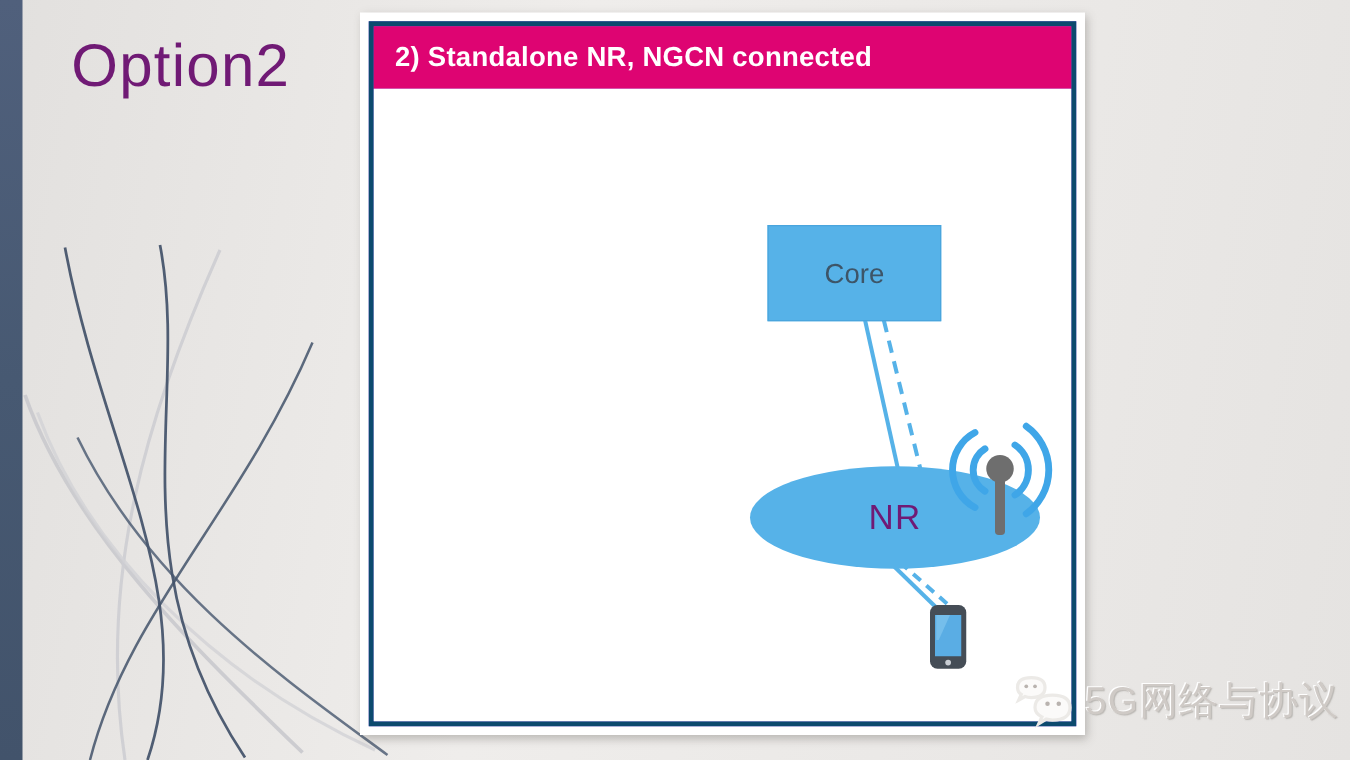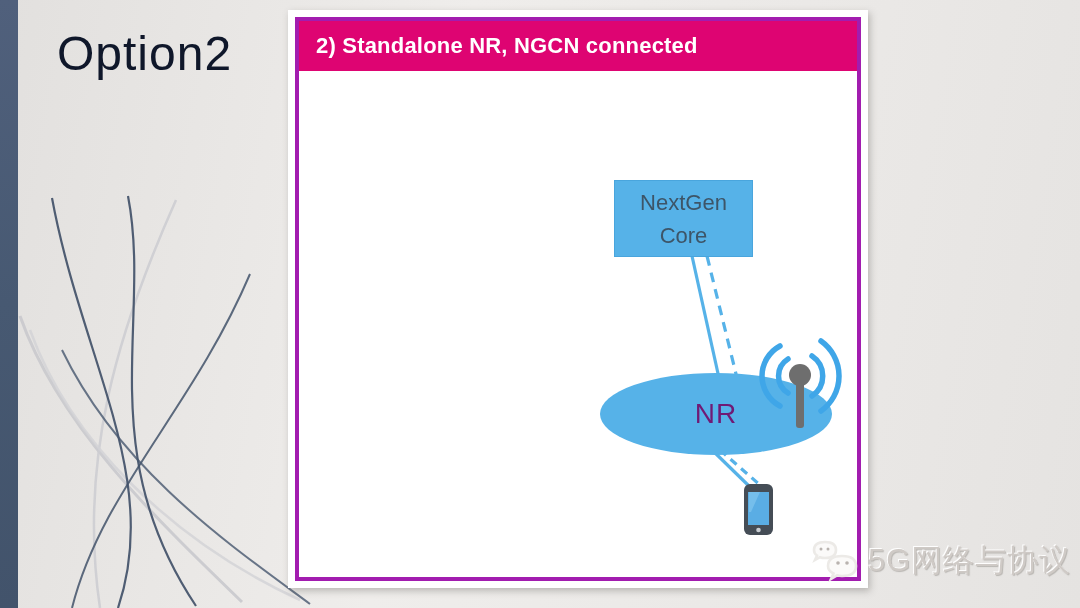--- a/index.html
+++ b/index.html
@@ -11,31 +11,31 @@
   }
   .left-bar {
     position:absolute; left:0; top:0; width:18px; height:608px;
     background:linear-gradient(180deg,#50607c 0%,#475972 50%,#42536b 100%);
     z-index:2;
   }
   .deco-svg { position:absolute; left:0; top:0; width:1080px; height:608px; z-index:1; }
   .slide-title {
     position:absolute; left:57px; top:26px; z-index:3;
     font-size:48px; font-weight:400; letter-spacing:1px;
-    color:#0f172a;
+    color:#701a75;
   }
   
   .panel {
     position:absolute; left:288px; top:10px; width:580px; height:578px;
     background:#ffffff; padding:7px; z-index:4;
     box-shadow:2px 3px 7px rgba(90,85,80,0.35);
   }
   .panel-inner {
     width:100%; height:100%;
-    border:4px solid #a21caf;
+    border:4px solid #0c4a6e;
     display:flex; flex-direction:column;
     background:#8b5cf6;
   }
   .panel-header {
     height:50px; flex:0 0 50px;
     background:#de0472;
     display:flex; align-items:center;
     padding-left:17px;
   }
   .panel-header span {
@@ -97,21 +97,20 @@
 </div>
 
 <svg class="links-svg" viewBox="0 0 1080 608">
   <line x1="692" y1="256" x2="719" y2="378" stroke="#56b2e8" stroke-width="3.2"></line>
   <line x1="707" y1="256" x2="738" y2="382" stroke="#56b2e8" stroke-width="3.2" stroke-dasharray="10 7"></line>
   <line x1="710" y1="448" x2="750" y2="487" stroke="#56b2e8" stroke-width="3.2"></line>
   <line x1="720" y1="450" x2="768" y2="492" stroke="#56b2e8" stroke-width="3.2" stroke-dasharray="8 6"></line>
 </svg>
 
 <div class="core-box">
-  <div>NextGen</div>
   <div>Core</div>
 </div>
 
 <div class="nr-ellipse">
   <span>NR</span>
 </div>
 
 <svg class="icons-svg" viewBox="0 0 1080 608">
 
   <g>

